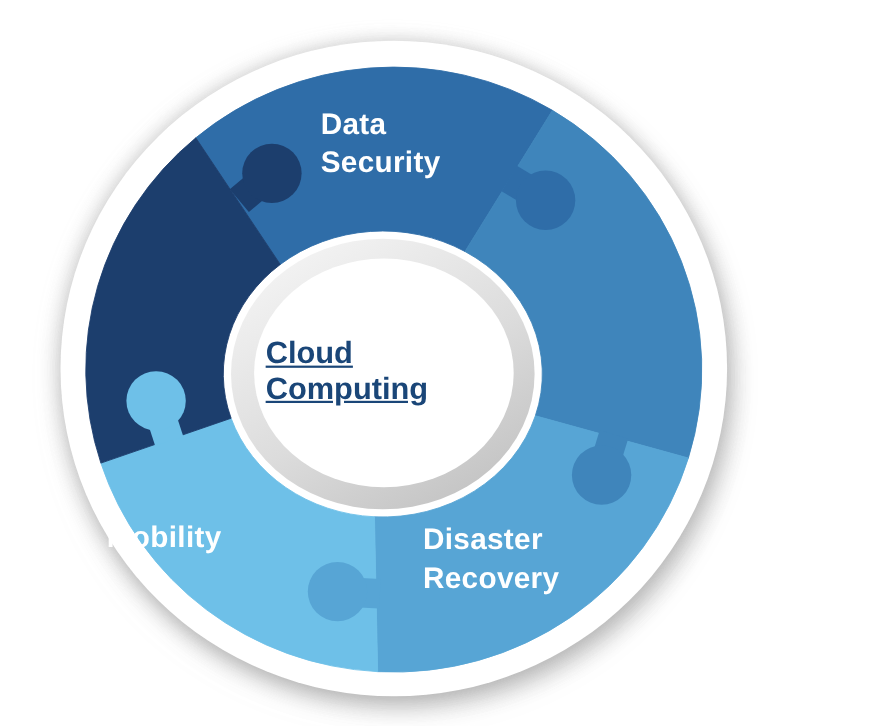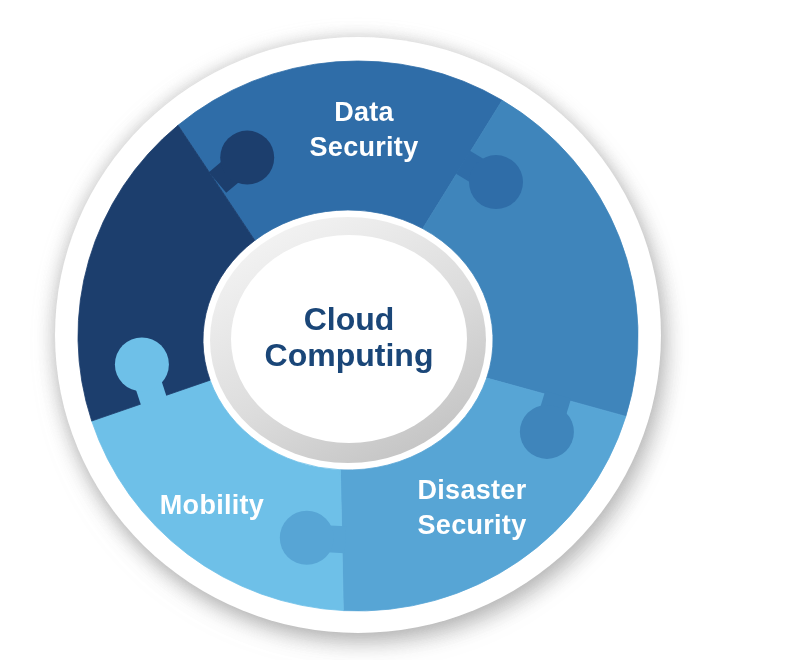--- a/index.html
+++ b/index.html
@@ -12,40 +12,40 @@
   }
   .puzzle-svg{
     position:absolute;left:0;top:0;
     filter:drop-shadow(6px 10px 10px rgba(110,110,110,.38))
            drop-shadow(-5px 2px 8px rgba(150,150,150,.25))
            drop-shadow(0 -4px 6px rgba(170,170,170,.20));
   }
   .lbl{
     position:absolute;
     transform:translate(-50%,-50%);
-    text-align:center;
     color:#ffffff;
     font-size:27px;
     font-weight:bold;
     line-height:1.28;
     letter-spacing:.3px;
     white-space:normal;
   }
   .lbl-data     {left:364px;top:130px;width:145px;}
   .lbl-scal     {left:562px;top:297px;width:230px;}
   .lbl-disaster {left:472px;top:508px;width:175px;}
-  .lbl-mobility {left:212px;top:489px;width:230px;margin-top:16px;}
+  .lbl-mobility {left:212px;top:489px;width:230px;}
   .lbl-reduced  {left:155px;top:278px;width:155px;}
   .lbl-center{
     left:349px;top:337px;width:215px;
     color:#1a4678;
-    font-size:32px;
+    font-size:28px;
     font-weight:bold;
     line-height:1.13;
     letter-spacing:0;
+    text-decoration:underline;
   }
 </style>
 </head>
 <body>
 
 <div class="stage">
 
   <svg id="puzzle" class="puzzle-svg" width="810" height="660" viewBox="0 0 810 660">
       <defs>
     <linearGradient id="ringGrad" x1="20%" y1="8%" x2="78%" y2="96%">
@@ -93,17 +93,17 @@
       </g>
       <g fill="#1c3e6d">
         <rect x="214.4" y="160.3" width="27" height="27" transform="rotate(230.0 227.9 173.8)"></rect>
         <circle cx="247.2" cy="157.6" r="27"></circle>
       </g>
       <ellipse cx="348" cy="340" rx="138" ry="123" fill="url(#ringGrad)"></ellipse>
       <ellipse cx="349" cy="339" rx="118" ry="104" fill="#ffffff"></ellipse>
     </svg>
 
   <div class="lbl lbl-data">Data Security</div>
-  <div class="lbl lbl-disaster">Disaster Security</div>
+  <div class="lbl lbl-disaster">Disaster Recovery</div>
   <div class="lbl lbl-mobility">Mobility</div>
 
   <div class="lbl lbl-center">Cloud Computing</div>
 </div>
 
 </body></html>

